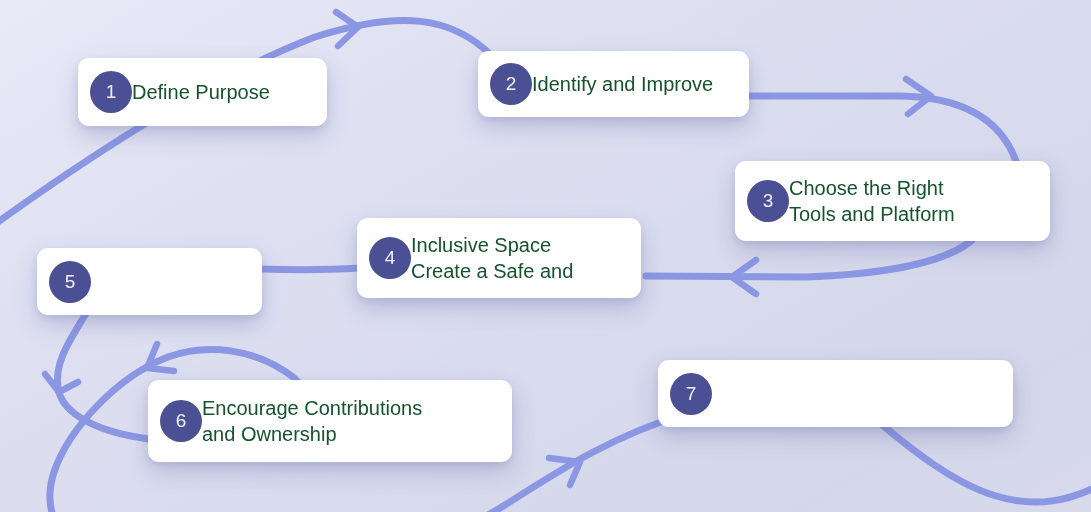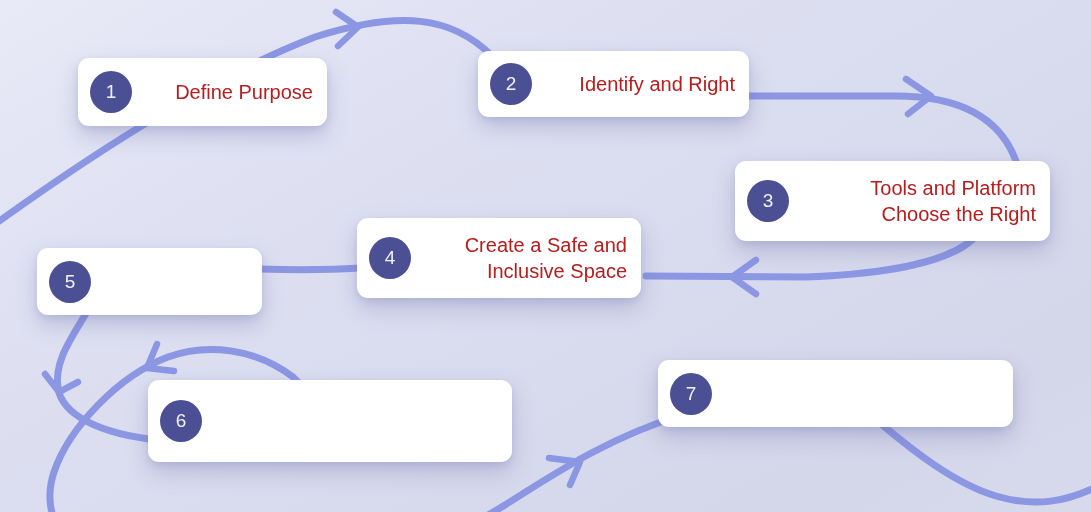--- a/index.html
+++ b/index.html
@@ -40,24 +40,24 @@
     width:42px;height:42px;
     border-radius:50%;
     background:#4b4f93;
     color:#f0f1fa;
     font-size:19px;
     display:flex;align-items:center;justify-content:center;
     user-select:none;
   }
   .label{
     flex:1;
-    text-align:right;
+    text-align:left;
     font-size:20px;
     line-height:1.3;
-    color:#b91c1c;
+    color:#14532d;
   }
   .label span{display:block;}
 </style>
 </head>
 <body>
 
 <div class="stage">
 
   <svg class="wires" viewBox="0 0 1091 512" aria-hidden="true">
 
@@ -86,46 +86,50 @@
     <span class="badge">1</span>
     <div class="label">
       <span>Define Purpose</span>
       <span></span>
     </div>
   </div>
 
   <div class="card" style="left:478px;top:51px;width:271px;height:66px">
     <span class="badge">2</span>
     <div class="label">
-      <span>Identify and Right</span>
+      <span>Identify and Improve</span>
       <span></span>
     </div>
   </div>
 
   <div class="card" style="left:735px;top:161px;width:315px;height:80px">
     <span class="badge">3</span>
     <div class="label">
+      <span>Choose the Right</span>
       <span>Tools and Platform</span>
-      <span>Choose the Right</span>
     </div>
   </div>
 
   <div class="card" style="left:357px;top:218px;width:284px;height:80px">
     <span class="badge">4</span>
     <div class="label">
+      <span>Inclusive Space</span>
       <span>Create a Safe and</span>
-      <span>Inclusive Space</span>
     </div>
   </div>
 
   <div class="card" style="left:37px;top:248px;width:225px;height:67px">
     <span class="badge">5</span>
   </div>
 
   <div class="card" style="left:148px;top:380px;width:364px;height:82px">
     <span class="badge">6</span>
+    <div class="label">
+      <span>Encourage Contributions</span>
+      <span>and Ownership</span>
+    </div>
   </div>
 
   <div class="card" style="left:658px;top:360px;width:355px;height:67px">
     <span class="badge">7</span>
   </div>
 
 </div>
 
 </body></html>

